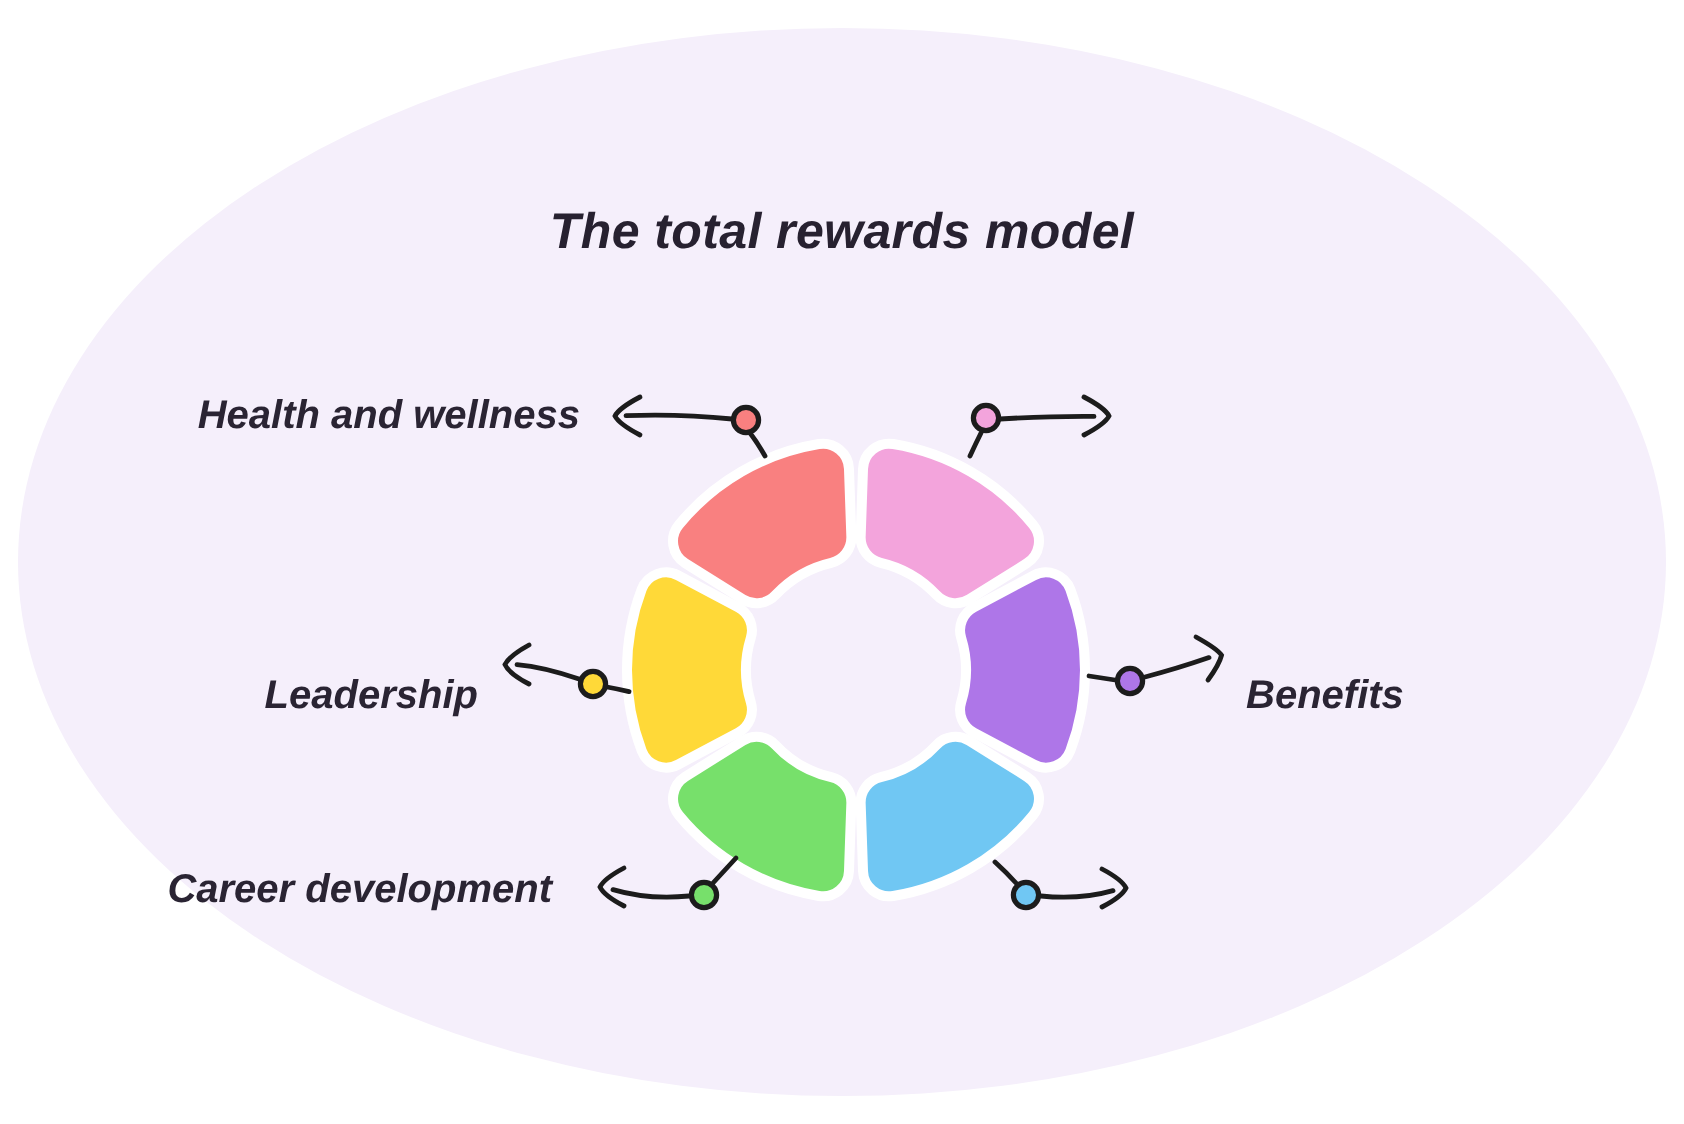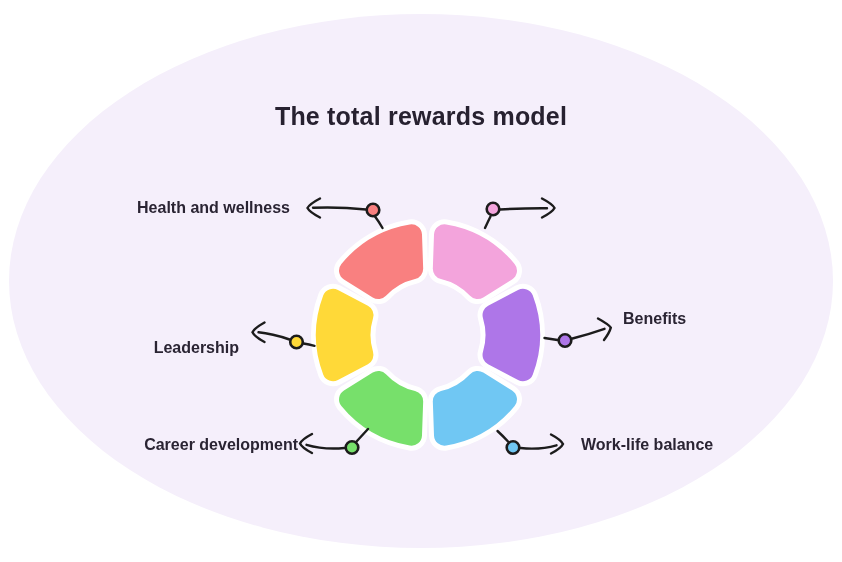--- a/index.html
+++ b/index.html
@@ -1,33 +1,33 @@
 <!DOCTYPE html>
 <html><head>
 <meta charset="utf-8">
 <style>
   html,body{margin:0;padding:0;}
   body{
     width:842px;height:562px;position:relative;overflow:hidden;
     background:#ffffff;
     font-family:"Liberation Sans", sans-serif;
   }
-  .stage{position:absolute;inset:0;width:842px;height:562px;}
+  .stage{position:absolute;inset:0;width:842px;height:562px;font-style:italic;}
   .bg-ellipse{
     position:absolute;left:9px;top:14px;width:824px;height:534px;
     border-radius:50%;
   }
   .title{
     position:absolute;left:0;top:102px;width:842px;
     text-align:center;font-size:25px;font-weight:700;
     letter-spacing:.2px;color:#272130;
   }
   svg.overlay{position:absolute;left:0;top:0;}
   .label{
-    position:absolute;font-size:16px;font-weight:700;color:#2a2433;
+    position:absolute;font-size:20px;font-weight:700;color:#2a2433;
     white-space:nowrap;line-height:20px;
   }
   .label.r{text-align:right;}
   .ln{fill:none;stroke:#1c1c1c;stroke-width:2.4;stroke-linecap:round;}
 </style>
 </head>
 <body style="background: rgb(255, 255, 255);">
 
 <div class="stage">
 
@@ -84,16 +84,15 @@
     <g>
       <path class="ln" d="M 508 441.5 Q 503 436 497.5 431"></path>
       <path class="ln" d="M 520.5 448 Q 540 450 556.5 445.3"></path>
       <path class="ln" d="M 551 434.5 Q 561 439.8 563 444 Q 561 448.3 551 453.5"></path>
       <circle cx="513" cy="447.5" r="6.3" stroke="#1c1c1c" stroke-width="2.6" fill="#70c7f3"></circle>
     </g>
   </svg>
 
   <div class="label r" style="right:552px;top:198px;">Health and wellness</div>
   <div class="label r" style="right:603px;top:322px;margin-top:16px;">Leadership</div>
-  <div class="label" style="left:623px;top:309px;">Benefits</div>
-  <div class="label r" style="right:544px;top:435px;">Career development</div>
-  <div class="label" style="left:581px;top:435px;">Work-life balance</div>
+  <div class="label" style="left:623px;top:338px;">Benefits</div>
+  <div class="label r" style="right:566px;top:435px;">Career development</div>
 </div>
 
 </body></html>

